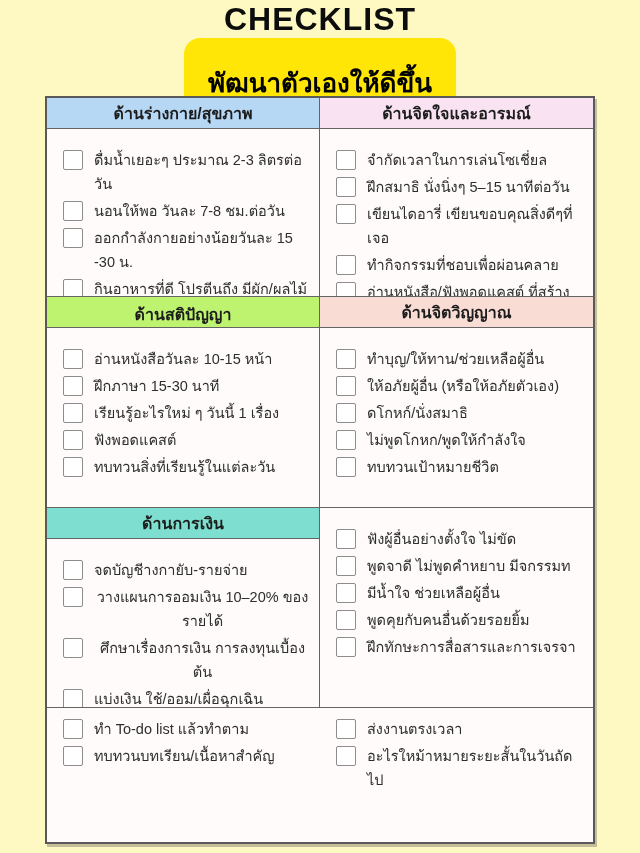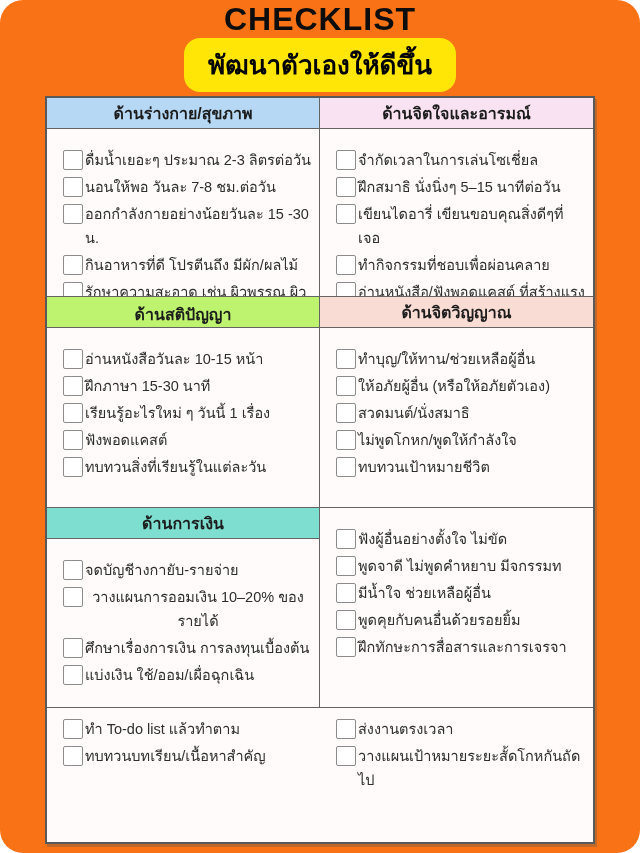--- a/index.html
+++ b/index.html
@@ -8,21 +8,21 @@
     background:#FCF5F3;
     font-family:"Liberation Sans","DejaVu Sans",sans-serif;
     color:#333;
   }
   .main-title{
     text-align:center;font-size:32px;font-weight:800;letter-spacing:1px;
     color:#0d0d0d;padding-top:2px;line-height:34px;
   }
   .subtitle-wrap{display:flex;justify-content:center;margin-top:2px;}
   .subtitle{
-    border-radius:16px;padding:12px 24px;
+    border-radius:16px;padding:30px 24px;
     font-size:26px;font-weight:800;color:#000;line-height:30px;
   }
   .board{
     position:absolute;left:45px;top:96px;width:550px;height:748px;
     background:#FEFBFA;border:2.5px solid #595959;
     box-sizing:border-box;display:flex;flex-direction:column;
     box-shadow:2px 3px 0 rgba(90,80,80,0.35);
   }
   .trow{display:flex;flex:0 0 auto;}
   .trow.rowB,.trow.rowC,.trow.rowD{border-top:1.5px solid #646464;}
@@ -32,37 +32,37 @@
   .tcol.full{width:100%;}
   .hdr{
     height:30px;flex:0 0 auto;display:flex;align-items:center;justify-content:center;
     border-bottom:1.5px solid #646464;
     font-size:16px;font-weight:700;color:#1c1c1c;
   }
   .body{flex:1 1 auto;overflow:hidden;}
   ul.items{list-style:none;margin:0;padding:19px 8px 0 16px;}
   ul.items.tight{padding-top:9px;}
   li.item{
-    display:flex;align-items:flex-start;gap:2px;
+    display:flex;align-items:flex-start;gap:11px;
     margin-bottom:3px;
   }
   .cb{
     flex:0 0 auto;width:20px;height:20px;margin-top:2px;
     background:#ffffff;border:1.5px solid #8c8c8c;border-radius:2px;
     box-sizing:border-box;
   }
   .txt{font-size:14.5px;line-height:24px;color:#2e2e2e;}
   .split{display:flex;}
   .split > ul{width:50%;box-sizing:border-box;}
   .rowA{height:198px;} .rowB{height:210px;} .rowC{height:199px;text-align:center;}
 </style>
 </head>
 <body>
 
-<div class="page" style="background: #f97316; border-radius: 23px;">
+<div class="page" style="background: #fef9c3;">
 
   <div class="main-title">CHECKLIST</div>
 
   <div class="subtitle-wrap">
     <div class="subtitle" style="background-color: rgb(255, 230, 6);">พัฒนาตัวเองให้ดีขึ้น</div>
   </div>
 
   <div class="board">
 
     <div class="trow rowA">
@@ -165,21 +165,21 @@
             <li class="item">
               <span class="cb"></span>
               <span class="txt">ทำบุญ/ให้ทาน/ช่วยเหลือผู้อื่น</span>
             </li>
             <li class="item">
               <span class="cb"></span>
               <span class="txt">ให้อภัยผู้อื่น (หรือให้อภัยตัวเอง)</span>
             </li>
             <li class="item">
               <span class="cb"></span>
-              <span class="txt">สวดมนต์/นั่งสมาธิ</span>
+              <span class="txt">ดโกหก์/นั่งสมาธิ</span>
             </li>
             <li class="item">
               <span class="cb"></span>
               <span class="txt">ไม่พูดโกหก/พูดให้กำลังใจ</span>
             </li>
             <li class="item">
               <span class="cb"></span>
               <span class="txt">ทบทวนเป้าหมายชีวิต</span>
             </li>
           </ul>
@@ -255,21 +255,21 @@
               <span class="txt">ทบทวนบทเรียน/เนื้อหาสำคัญ</span>
             </li>
           </ul>
           <ul class="items tight">
             <li class="item">
               <span class="cb"></span>
               <span class="txt">ส่งงานตรงเวลา</span>
             </li>
             <li class="item">
               <span class="cb"></span>
-              <span class="txt">วางแผนเป้าหมายระยะสั้ดโกหกันถัดไป</span>
+              <span class="txt">อะไรใหม้าหมายระยะสั้นในวันถัดไป</span>
             </li>
           </ul>
         </div>
       </div>
     </div>
 
   </div>
 </div>
 
 </body></html>

